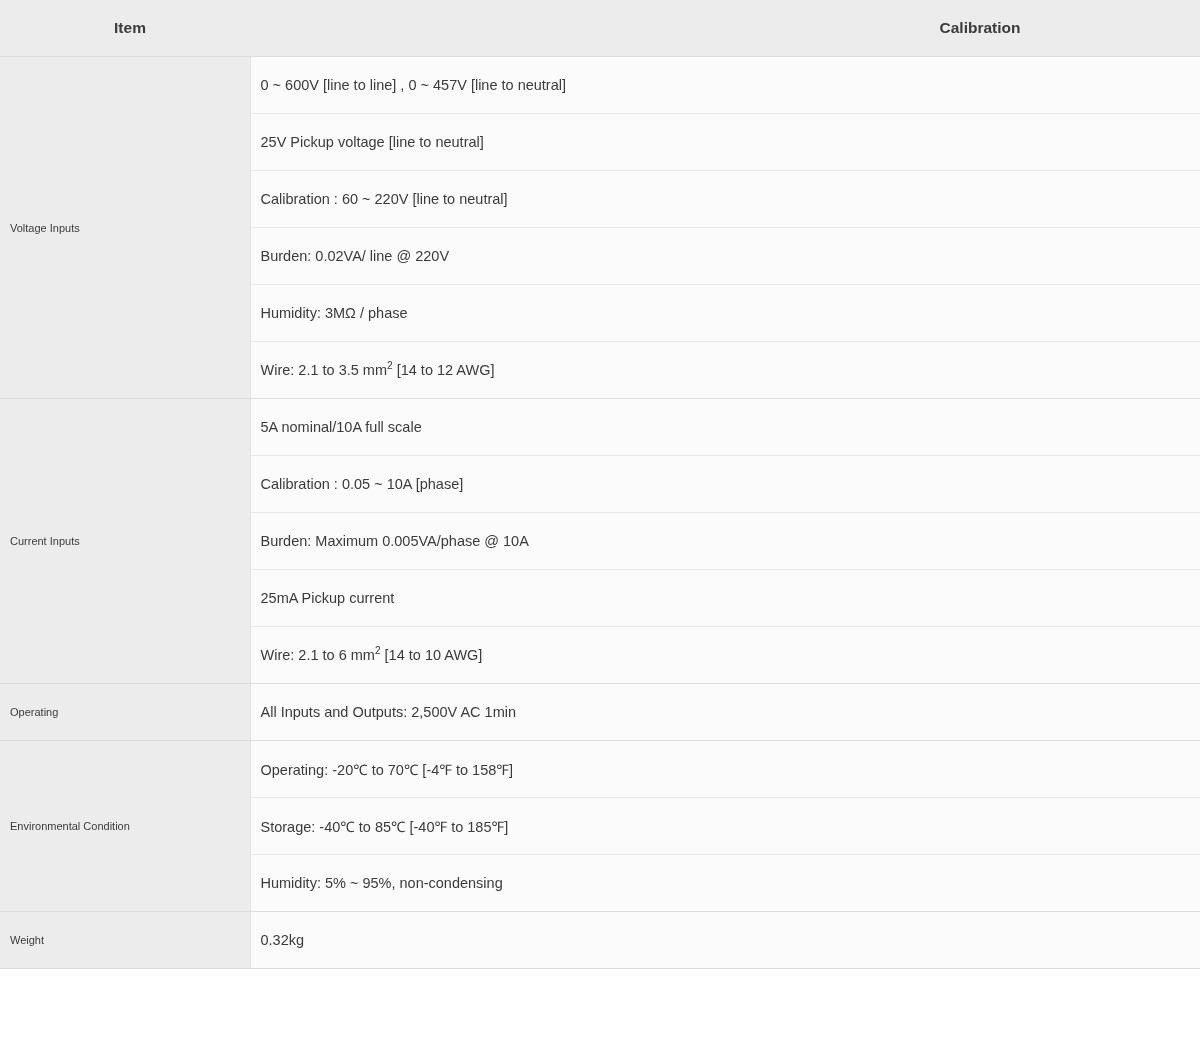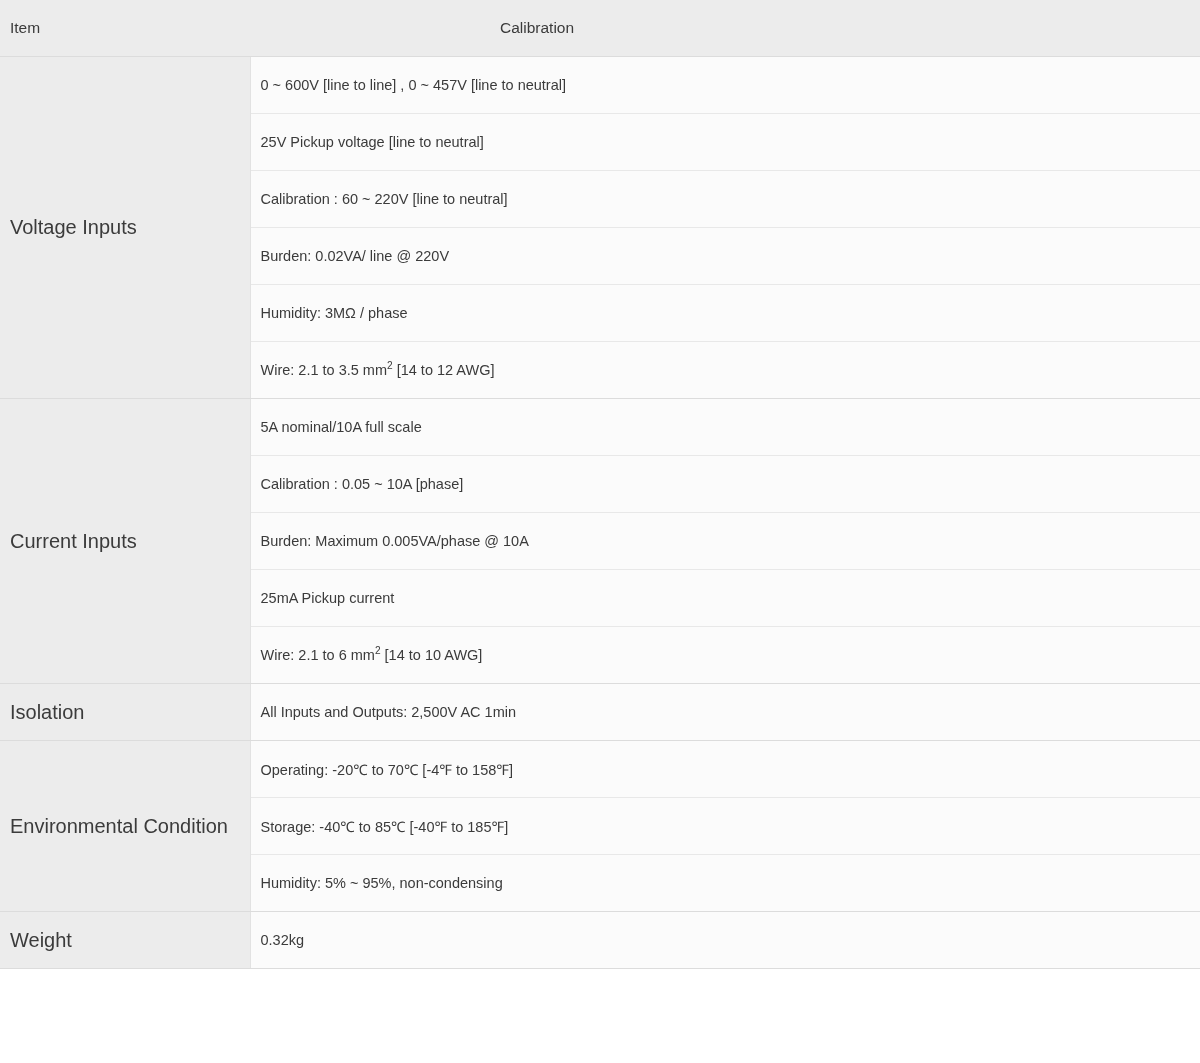--- a/index.html
+++ b/index.html
@@ -21,35 +21,35 @@
   }
   .spec-table th, .spec-table td {
     padding: 0;
     margin: 0;
   }
   .col-item { width: 240px; }
   .col-desc { width: 960px; }
 
   thead th {
     background: #ececec;
-    font-weight: normal;
+    font-weight: bold;
     font-size: 15.5px;
     color: #3b3b3b;
-    text-align: left;
+    text-align: center;
     height: 56px;
     vertical-align: middle;
     border-bottom: 1px solid #dcdcdc;
   }
   thead th.col-item { padding-left: 10px; }
   thead th.col-desc { padding-left: 250px; }
   thead th.col-desc > span { display: inline-block; }
 
   td.item-cell {
     background: #ececec;
-    font-size: 20px;
+    font-size: 11px;
     color: #3b3b3b;
     vertical-align: middle;
     padding-left: 10px;
     border-bottom: 1px solid #dcdcdc;
     border-right: 1px solid #e2e2e2;
   }
   td.desc-cell {
     background: #fbfbfb;
     font-size: 14.5px;
     color: #3b3b3b;
@@ -113,21 +113,21 @@
       <tr>
         <td class="desc-cell col-desc"><span class="desc-text">Burden: Maximum 0.005VA/phase @ 10A</span></td>
       </tr>
       <tr>
         <td class="desc-cell col-desc"><span class="desc-text">25mA Pickup current</span></td>
       </tr>
       <tr class="last-in-group">
         <td class="desc-cell col-desc"><span class="desc-text">Wire: 2.1 to 6 mm<sup>2</sup> [14 to 10 AWG]</span></td>
       </tr>
       <tr class="last-in-group">
-        <td class="item-cell col-item" rowspan="1">Isolation</td>
+        <td class="item-cell col-item" rowspan="1">Operating</td>
         <td class="desc-cell col-desc"><span class="desc-text">All Inputs and Outputs: 2,500V AC 1min</span></td>
       </tr>
       <tr>
         <td class="item-cell col-item" rowspan="3">Environmental Condition</td>
         <td class="desc-cell col-desc"><span class="desc-text">Operating: -20℃ to 70℃ [-4℉ to 158℉]</span></td>
       </tr>
       <tr>
         <td class="desc-cell col-desc"><span class="desc-text">Storage: -40℃ to 85℃ [-40℉ to 185℉]</span></td>
       </tr>
       <tr class="last-in-group">

